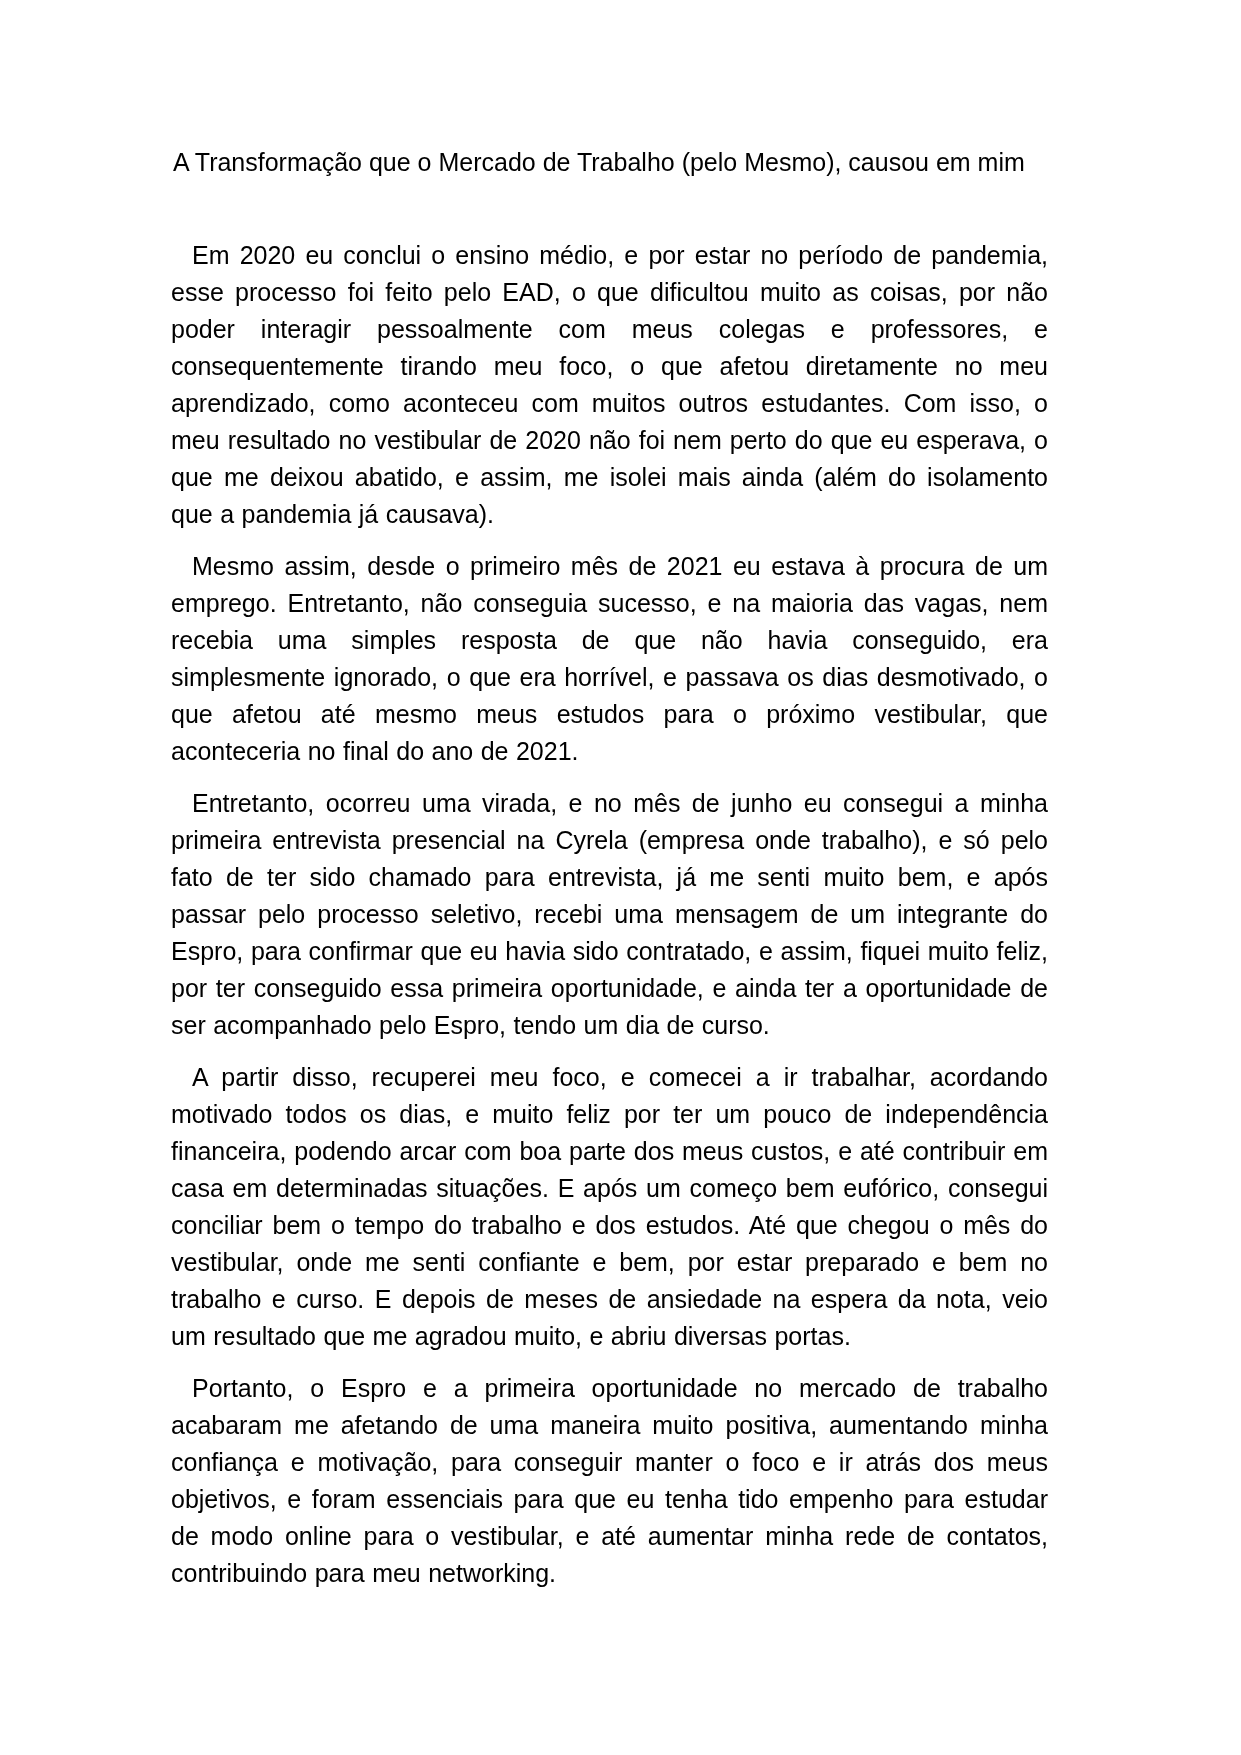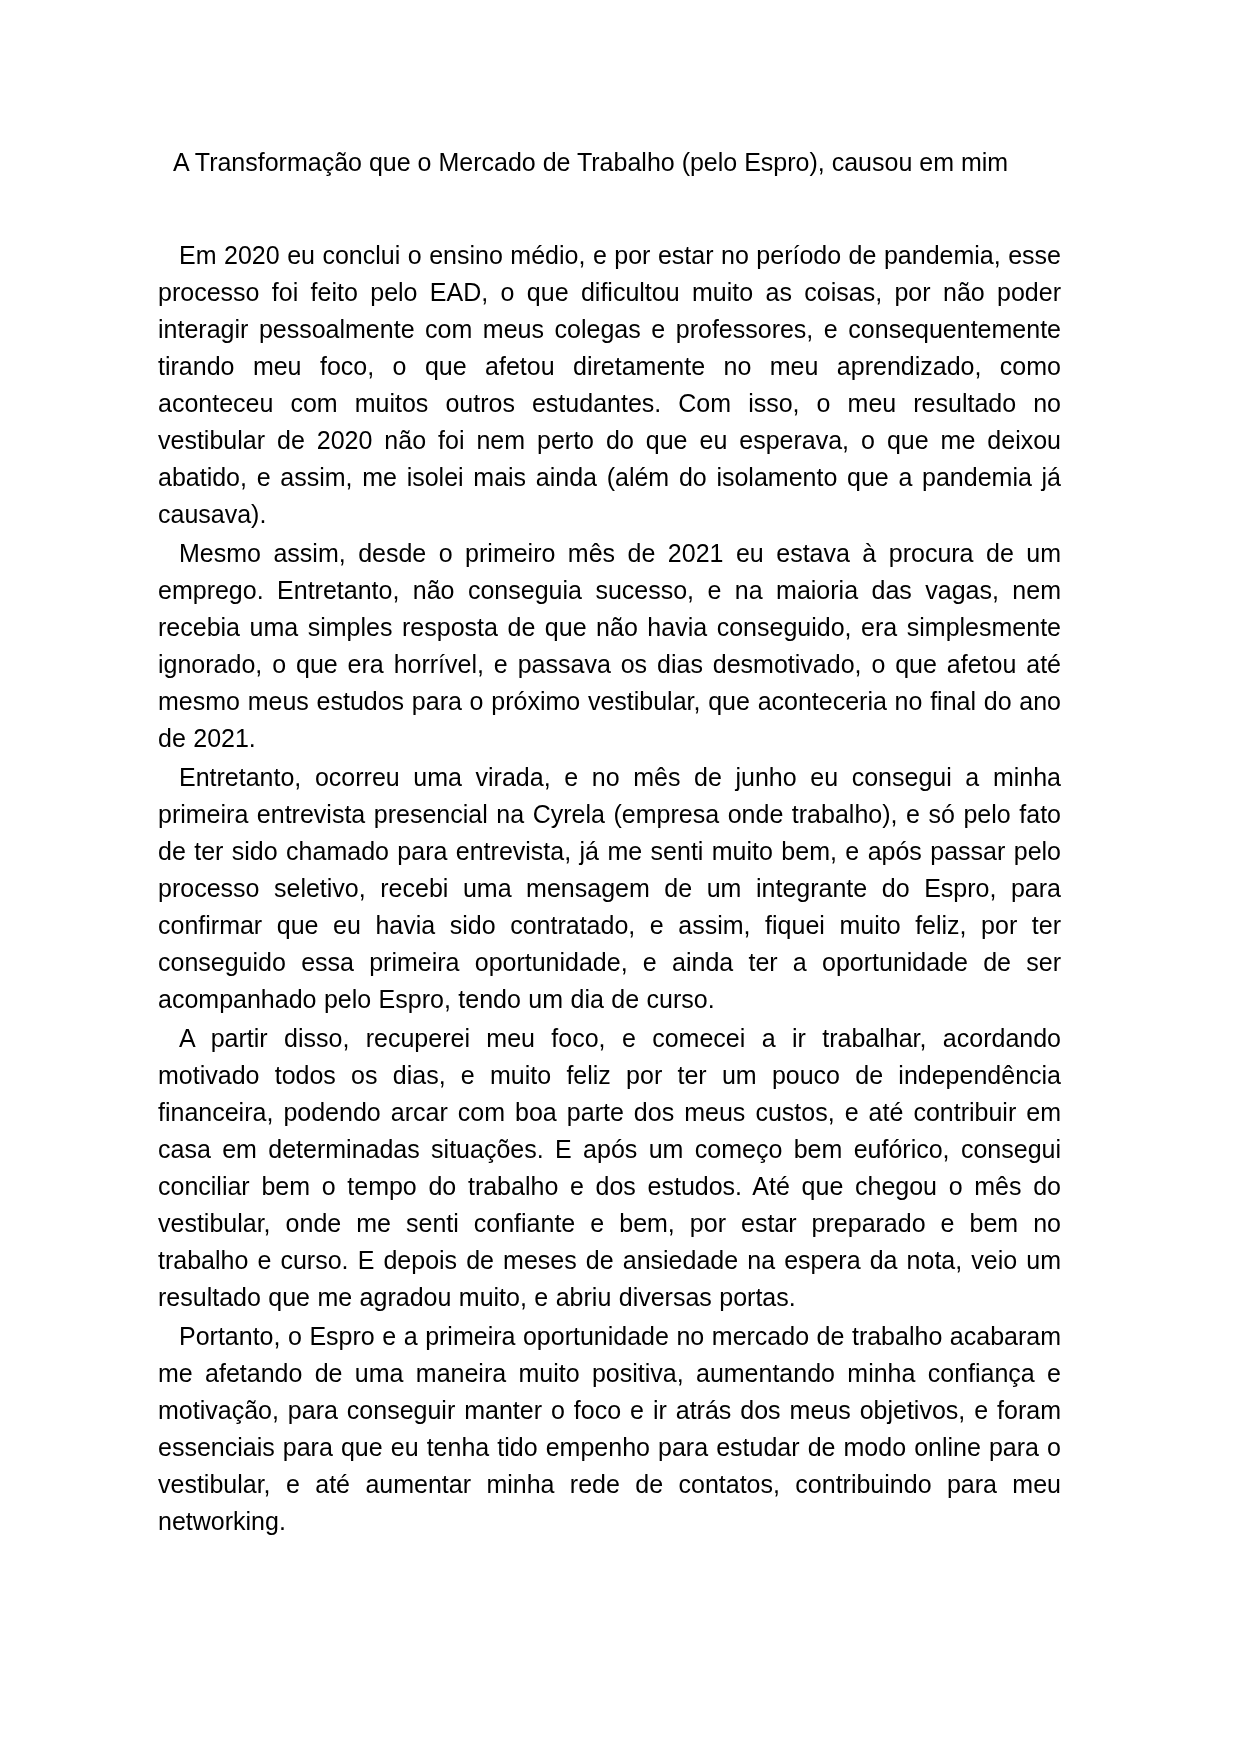--- a/index.html
+++ b/index.html
@@ -28,35 +28,35 @@
     font-weight: normal;
     line-height: 37px;
     text-indent: 17px;
     text-align: left;
     white-space: nowrap;
   }
   .paragraphs {
     margin-top: 56px;
   }
   .paragraphs p {
-    margin: 2px;
+    margin: 15px;
     font-size: 25px;
     line-height: 37px;
     text-align: justify;
     text-indent: 21px;
     hyphens: none;
     word-spacing: 0.5px;
   }
 </style>
 </head>
 <body>
 
 <div class="page">
   <div class="content">
-    <h1 class="doc-title">A Transformação que o Mercado de Trabalho (pelo Espro), causou em mim</h1>
+    <h1 class="doc-title">A Transformação que o Mercado de Trabalho (pelo Mesmo), causou em mim</h1>
     <div class="paragraphs">
       <p>Em 2020 eu conclui o ensino médio, e por estar no período de pandemia, esse processo foi feito pelo EAD, o que dificultou muito as coisas, por não poder interagir pessoalmente com meus colegas e professores, e consequentemente tirando meu foco, o que afetou diretamente no meu aprendizado, como aconteceu com muitos outros estudantes. Com isso, o meu resultado no vestibular de 2020 não foi nem perto do que eu esperava, o que me deixou abatido, e assim, me isolei mais ainda (além do isolamento que a pandemia já causava).</p>
       <p>Mesmo assim, desde o primeiro mês de 2021 eu estava à procura de um emprego. Entretanto, não conseguia sucesso, e na maioria das vagas, nem recebia uma simples resposta de que não havia conseguido, era simplesmente ignorado, o que era horrível, e passava os dias desmotivado, o que afetou até mesmo meus estudos para o próximo vestibular, que aconteceria no final do ano de 2021.</p>
       <p>Entretanto, ocorreu uma virada, e no mês de junho eu consegui a minha primeira entrevista presencial na Cyrela (empresa onde trabalho), e só pelo fato de ter sido chamado para entrevista, já me senti muito bem, e após passar pelo processo seletivo, recebi uma mensagem de um integrante do Espro, para confirmar que eu havia sido contratado, e assim, fiquei muito feliz, por ter conseguido essa primeira oportunidade, e ainda ter a oportunidade de ser acompanhado pelo Espro, tendo um dia de curso.</p>
       <p>A partir disso, recuperei meu foco, e comecei a ir trabalhar, acordando motivado todos os dias, e muito feliz por ter um pouco de independência financeira, podendo arcar com boa parte dos meus custos, e até contribuir em casa em determinadas situações. E após um começo bem eufórico, consegui conciliar bem o tempo do trabalho e dos estudos. Até que chegou o mês do vestibular, onde me senti confiante e bem, por estar preparado e bem no trabalho e curso. E depois de meses de ansiedade na espera da nota, veio um resultado que me agradou muito, e abriu diversas portas.</p>
       <p>Portanto, o Espro e a primeira oportunidade no mercado de trabalho acabaram me afetando de uma maneira muito positiva, aumentando minha confiança e motivação, para conseguir manter o foco e ir atrás dos meus objetivos, e foram essenciais para que eu tenha tido empenho para estudar de modo online para o vestibular, e até aumentar minha rede de contatos, contribuindo para meu networking.</p>
     </div>
   </div>
 </div>
 

